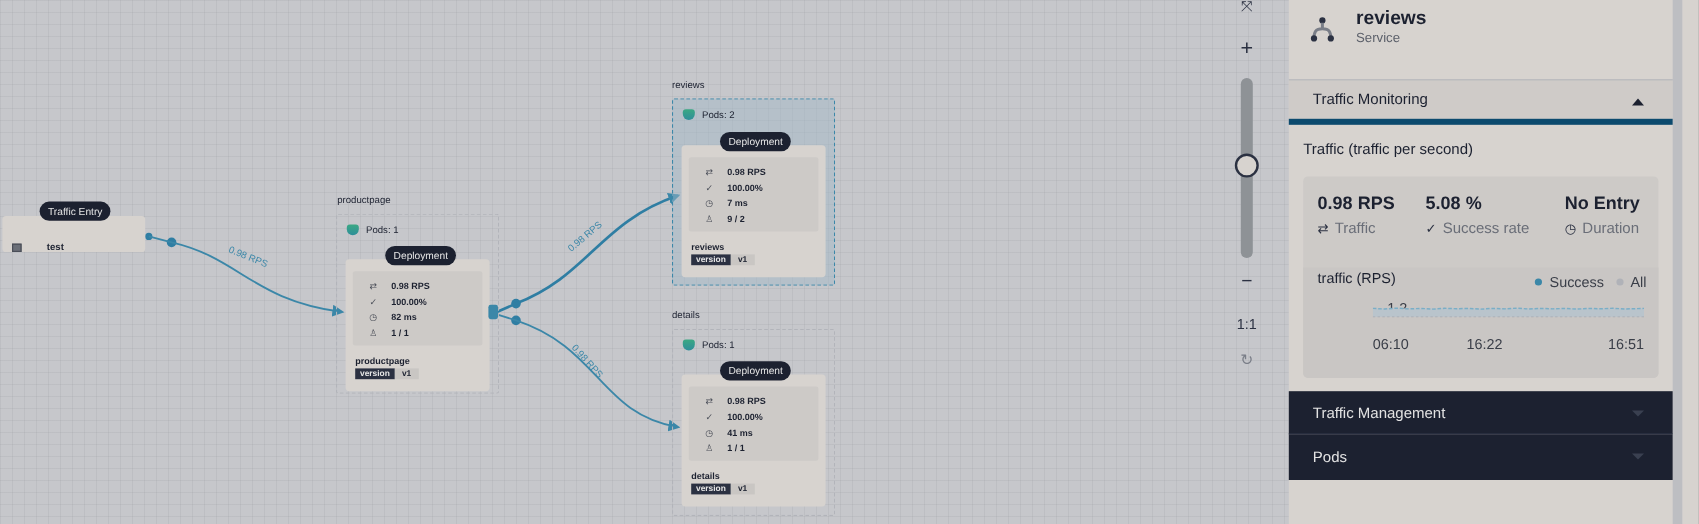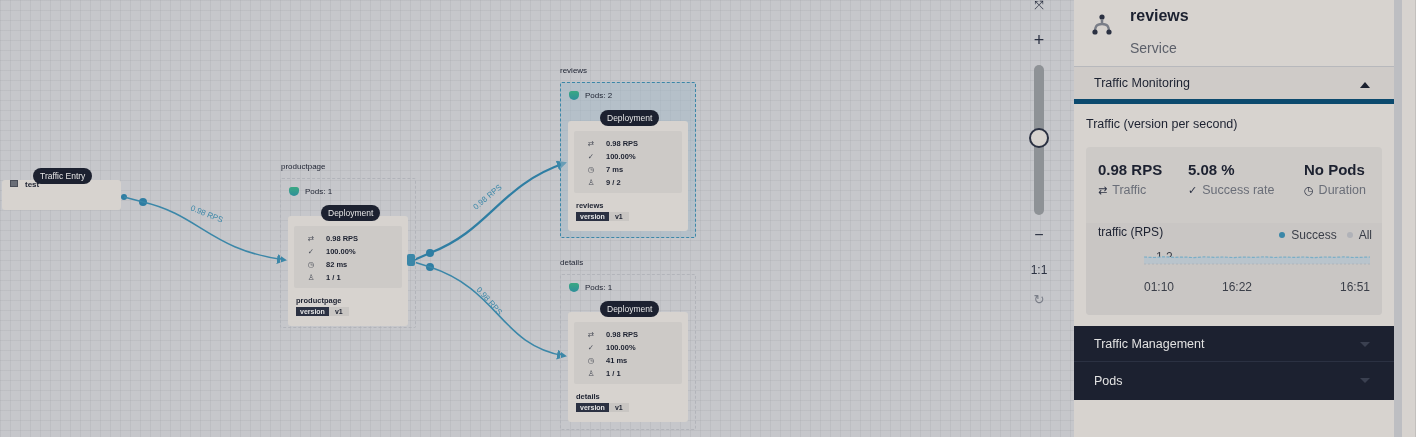--- a/index.html
+++ b/index.html
@@ -19,22 +19,22 @@
     background-size: 10px 10px;
     overflow: hidden;
   }
   svg.edges { position: absolute; left: 0; top: 0; width: 1074px; height: 437px; pointer-events: none; }
   .edge-label { font-size: 8px; fill: #3b87a8; font-family: "Liberation Sans", sans-serif; }
 
   
   .entry-node {
     position: absolute; left: 2px; top: 180px; width: 119px; height: 30px;
     background: #d7d3cf; border-radius: 3px;
-    display: flex; align-items: flex-start; padding-left: 8px;
-    font-size: 8px; font-weight: bold; color: #1c2130;
+    display: flex; align-items: flex-end; padding-left: 8px;
+    font-size: 8px; font-weight: bold; color: #1c2130; gap: 14px;
   }
   .entry-icon { width: 8px; height: 7px; background: #6b6f78; margin-right: 7px; border: 1px solid #4a4e58; }
   .pill {
     position: absolute; background: #1c2130; color: #e6e6e6; font-size: 8.5px;
     border-radius: 10px; padding: 3px 7px; white-space: nowrap;
   }
 
   
   .svc-title { position: absolute; font-size: 8px; color: #1c2130; }
   .svc-group {
@@ -71,21 +71,21 @@
 
   
   .panel {
     position: absolute; left: 1074px; top: 0; width: 320px; height: 437px; background: #d7d3cf;
   }
   .scrollbar { position: absolute; left: 1394px; top: 0; width: 8px; height: 437px; background: #bdbec2; }
   .outer-strip { position: absolute; left: 1402px; top: 0; width: 14px; height: 437px; background: #d7d3cf; border-right: 1px solid #c3c0bd; }
   .svc-header { position: absolute; left: 0; top: 0; width: 320px; height: 66px; }
   .svc-icon { position: absolute; left: 16px; top: 12px; }
   .svc-name { position: absolute; left: 56px; top: 7px; font-size: 16px; font-weight: bold; color: #1c2130; }
-  .svc-type { position: absolute; left: 56px; top: 40px; font-size: 14px; color: #5c606a; }
+  .svc-type { position: absolute; left: 56px; top: 26px; font-size: 11px; color: #5c606a; }
   .acc-open {
     position: absolute; left: 0; top: 66px; width: 320px; height: 38px;
     background: #cfcbc8; border-top: 1px solid #b7b8bc; border-bottom: 5px solid #0c4a6e;
     display: flex; align-items: center; padding-left: 20px; font-size: 12.5px; color: #1c2130;
   }
   .caret-up { position: absolute; right: 24px; top: 15px; width: 0; height: 0; border-left: 5px solid transparent; border-right: 5px solid transparent; border-bottom: 6px solid #1c2130; }
   .traffic-label { position: absolute; left: 12px; top: 117px; font-size: 12.5px; color: #1c2130; }
   .stats-box { position: absolute; left: 12px; top: 147px; width: 296px; height: 168px; background: #cdcac7; border-radius: 4px; }
   .stat { position: absolute; top: 14px; }
   .stat-val { font-size: 15px; font-weight: bold; color: #1c2130; }
@@ -259,60 +259,60 @@
     </svg>
     <div class="svc-name">reviews</div>
     <div class="svc-type">Service</div>
   </div>
 
   <div class="acc-open">
     <span>Traffic Monitoring</span>
     <span class="caret-up"></span>
   </div>
 
-  <div class="traffic-label">Traffic (version per second)</div>
+  <div class="traffic-label">Traffic (traffic per second)</div>
 
   <div class="stats-box">
     <div class="stat" style="left:12px;">
       <div class="stat-val">0.98 RPS</div>
       <div class="stat-lbl">
           <span class="ic">⇄</span>
           <span>Traffic</span>
         </div>
     </div>
     <div class="stat" style="left:102px;">
       <div class="stat-val">5.08 %</div>
       <div class="stat-lbl">
           <span class="ic">✓</span>
           <span>Success rate</span>
         </div>
     </div>
     <div class="stat" style="left:218px;">
-      <div class="stat-val">No Pods</div>
+      <div class="stat-val">No Entry</div>
       <div class="stat-lbl">
           <span class="ic">◷</span>
           <span>Duration</span>
         </div>
     </div>
 
     <div class="chart-box">
       <div class="chart-title">traffic (RPS)</div>
       <div class="legend">
         <span class="dot" style="background:#3b87a8;"></span>
         <span>Success</span>
         <span class="dot" style="background:#b0b2b8;"></span>
         <span>All</span>
       </div>
       <div class="ytick">1.2</div>
       <svg class="spark" viewBox="0 0 226 10" preserveAspectRatio="none">
         <rect x="0" y="2" width="226" height="7" fill="#b9c4cc"></rect>
         <path d="M0,2 L10,2.5 L20,1.8 L30,2.4 L40,2 L50,2.6 L60,1.9 L70,2.3 L80,2 L90,2.6 L100,2 L110,2.4 L120,1.8 L130,2.5 L140,2 L150,2.4 L160,2 L170,2.6 L180,2 L190,2.3 L200,1.9 L210,2.5 L226,2" stroke="#7aaec6" stroke-width="1.2" fill="none" stroke-dasharray="3,1.5"></path>
         <line x1="0" y1="9" x2="226" y2="9" stroke="#aab0b8" stroke-width="0.8" stroke-dasharray="2,2"></line>
       </svg>
-      <div class="xtick" style="left:58px;">01:10</div>
+      <div class="xtick" style="left:58px;">06:10</div>
       <div class="xtick" style="left:136px;">16:22</div>
       <div class="xtick" style="left:254px;">16:51</div>
     </div>
   </div>
 
   <div class="acc-dark" style="top:326px; border-bottom:1px solid #2b3142;">
     <span>Traffic Management</span>
     <span class="caret-down"></span>
   </div>
   <div class="acc-dark" style="top:362px; height:38px;">

